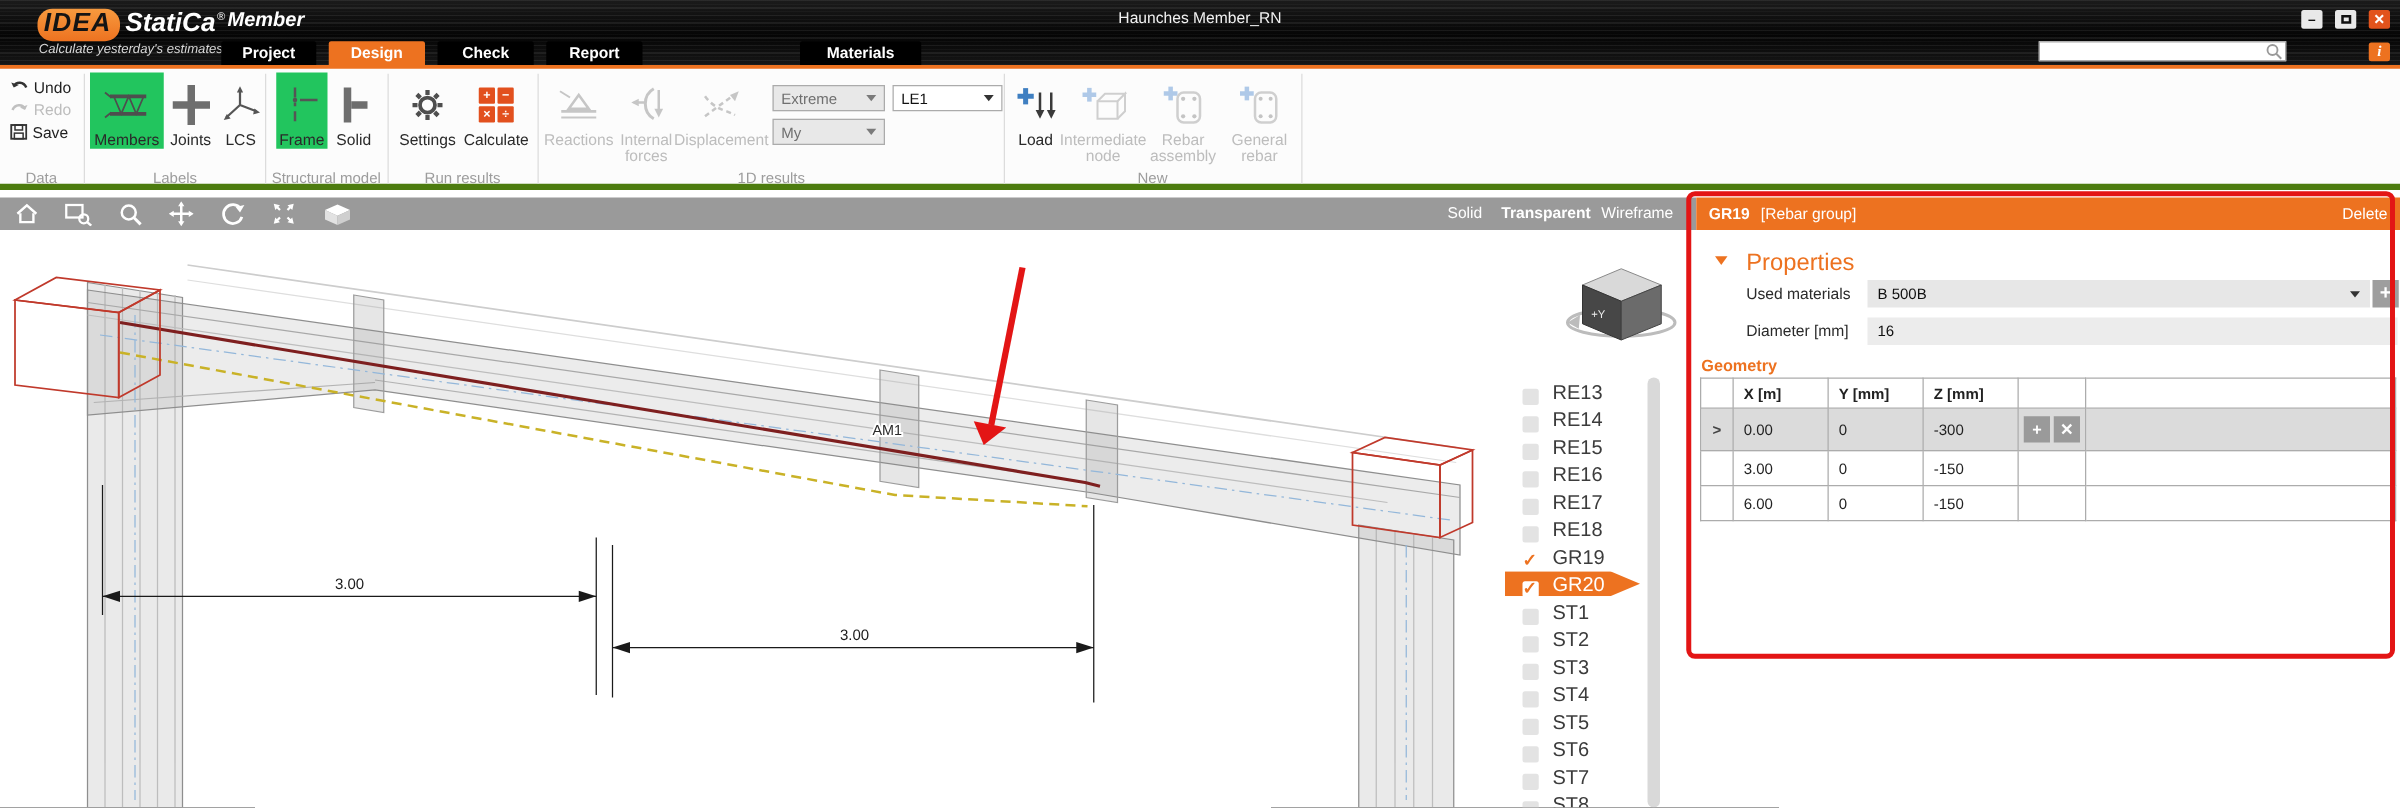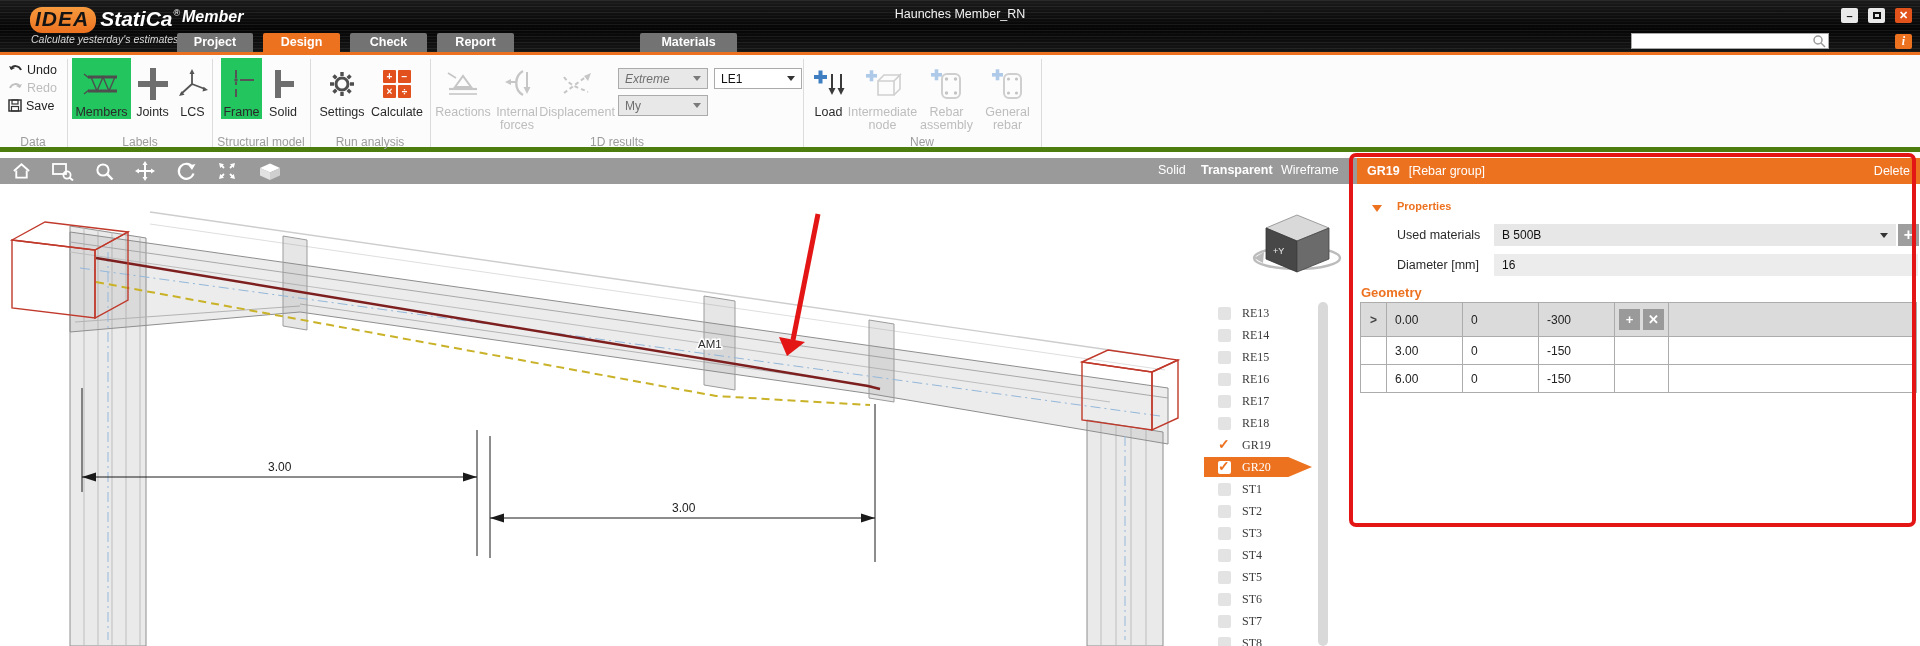--- a/index.html
+++ b/index.html
@@ -28,21 +28,21 @@
   .winbtn.max .maxglyph{width:8px;height:7px;border:2px solid #111;display:block;}
   .winbtn.close{left:1895px;background:#E2531C;color:#fff;font-weight:bold;}
   .search{position:absolute;left:1631px;top:33px;width:198px;height:16px;background:#fff;border:1px solid #A9A9A9;
     display:flex;align-items:center;}
   .search input{flex:1;border:none;outline:none;font-size:11px;height:12px;padding:0 4px;background:transparent;}
   .search svg{margin-right:2px;}
   .infobtn{position:absolute;left:1895px;top:34px;width:17px;height:15px;background:#ED7220;color:#fff;border-radius:2px;
     display:flex;align-items:center;justify-content:center;font-family:"Liberation Serif",serif;font-style:italic;font-weight:bold;font-size:12px;}
 
   
-  .tab{position:absolute;top:33px;height:19px;line-height:19px;background:#737373;color:#fff;
+  .tab{position:absolute;top:33px;height:19px;line-height:19px;background:#000000;color:#fff;
     font-size:12.5px;font-weight:bold;text-align:center;border-radius:2px 2px 0 0;cursor:pointer;z-index:5;}
   .tab.active{background:#ED7220;}
 
   
   .ribbon{position:absolute;left:0;top:55px;width:1920px;height:97px;background:#FCFCFC;border-bottom:5px solid #4d7c0f;}
   .rib-sep{position:absolute;top:4px;height:88px;width:1px;background:#DCDCDC;}
   .rib-group-label{position:absolute;top:80px;font-size:12px;color:#9C9C9C;text-align:center;}
   .data-btn{position:absolute;left:8px;height:17px;display:flex;align-items:center;gap:4px;font-size:12.5px;color:#1F1F1F;cursor:pointer;}
   .data-btn.disabled{color:#BDBDBD;}
   .rib-btn{position:absolute;top:3px;display:flex;flex-direction:column;align-items:center;
@@ -65,40 +65,40 @@
     padding-left:12px;gap:21px;}
   .viewbar .tool{display:flex;align-items:center;cursor:pointer;}
   .viewmode{position:absolute;top:163px;color:#fff;font-size:12.5px;cursor:pointer;}
   .viewmode.active{font-weight:bold;}
 
   
   .viewport{position:absolute;left:0;top:184px;width:1357px;height:462px;background:#fff;}
 
   
   .tree{position:absolute;left:1196px;top:302px;width:132px;z-index:12;}
-  .tree-item{height:22px;display:flex;align-items:center;position:relative;font-size:12px;color:#3C3C3C;cursor:pointer;font-family:Liberation Serif, serif;}
+  .tree-item{height:22px;display:flex;align-items:flex-end;position:relative;font-size:16px;color:#3C3C3C;cursor:pointer;}
   .tree-item .cb{width:13px;height:13px;background:#E3E3E3;border-radius:2px;margin-left:22px;position:relative;z-index:1;}
   .tree-item .lbl{margin-left:11px;position:relative;z-index:1;}
   .tree-item.checked .cb{background:transparent;}
   .tree-item.checked .cb::after{content:"✓";color:#ED7220;font-weight:bold;font-size:14px;position:absolute;left:0;top:-3px;}
   .tree-item.selected::before{content:"";position:absolute;left:8px;top:1px;width:108px;height:20px;background:#ED7220;
     clip-path:polygon(0 0,78% 0,100% 50%,78% 100%,0 100%);}
   .tree-item.selected .lbl{color:#fff;}
   .tree-item.selected .cb{background:#fff;}
   .tree-scrollbar{position:absolute;left:1318px;top:302px;width:10px;height:344px;background:#D9D9D9;border-radius:5px;z-index:12;cursor:pointer;}
 
   
   .panel{position:absolute;left:1357px;top:158px;width:563px;height:488px;background:#fff;z-index:10;font-size:12px;}
   .panel-header{height:26px;background:#ED7220;color:#fff;display:flex;align-items:center;padding:0 10px;}
   .panel-header .pid{font-weight:bold;margin-right:9px;font-size:12.5px;}
   .panel-header .ptype{font-size:12.5px;}
   .panel-header .pdelete{margin-left:auto;font-size:12.5px;cursor:pointer;}
   .prop-toggle{position:absolute;left:15px;top:47px;width:0;height:0;border-left:5px solid transparent;
     border-right:5px solid transparent;border-top:7px solid #ED7220;cursor:pointer;}
-  .prop-title{position:absolute;left:40px;top:42px;font-weight:bold;font-size:11px;color:#ED7220;}
+  .prop-title{position:absolute;left:40px;top:42px;font-weight:normal;font-size:19px;color:#ED7220;}
   .p-label{position:absolute;left:40px;font-size:12.5px;color:#2B2B2B;}
   .p-field{position:absolute;left:137px;height:22px;background:#E7E7E7;display:flex;align-items:center;
     padding:0 8px;font-size:12px;color:#111;}
   .p-plus{position:absolute;left:541px;top:66px;width:21px;height:22px;background:#9E9E9E;color:#fff;font-weight:bold;
     font-size:16px;display:flex;align-items:center;justify-content:center;cursor:pointer;}
   .geom-title{position:absolute;left:4px;top:127px;font-weight:bold;font-size:13px;color:#ED7220;}
   .geom-table{position:absolute;left:3px;top:144px;width:557px;border-collapse:collapse;font-size:12px;color:#222;}
   .geom-table th,.geom-table td{border:1px solid #ACACAC;padding:0 0 0 8px;text-align:left;}
   .geom-table th{height:24px;font-weight:bold;}
   .geom-table td{height:28px;}
@@ -253,21 +253,21 @@
       <span class="ic">
           <span class="calc-grid">
         <span>+</span>
             <span>−</span>
         <span>×</span>
             <span>÷</span>
       </span>
         </span>
       <span>Calculate</span>
     </div>
-    <div class="rib-group-label" style="left:310px;width:120px;">Run analysis</div>
+    <div class="rib-group-label" style="left:310px;width:120px;">Run results</div>
 
     <div class="rib-btn disabled" style="left:434px;width:58px;">
       <span class="ic">
           <svg width="38" height="30" viewBox="0 0 38 30">
         <path d="M5 20 h28" stroke="#C6C6C6" stroke-width="2.2"></path>
         <path d="M11 18 L19 7 L27 18 Z" fill="none" stroke="#C6C6C6" stroke-width="2"></path>
         <path d="M5 25 h28" stroke="#C6C6C6" stroke-width="1.6"></path>
         <path d="M4 4 L12 9" stroke="#C6C6C6" stroke-width="1.6"></path>
       </svg>
         </span>
@@ -288,21 +288,21 @@
     <div class="rib-btn disabled" style="left:541px;width:72px;">
       <span class="ic">
           <svg width="36" height="30" viewBox="0 0 36 30">
         <path d="M5 24 L28 7" stroke="#C6C6C6" stroke-width="2" stroke-dasharray="4 3"></path>
         <path d="M32 4 L25 7 L29 12 Z" fill="#C6C6C6"></path>
         <path d="M5 8 C13 19 22 19 29 23" stroke="#C6C6C6" stroke-width="2" stroke-dasharray="4 3" fill="none"></path>
       </svg>
         </span>
       <span>Displacement</span>
     </div>
-    <div class="rib-select" style="left:618px;top:13px;width:90px;font-style:italic;">
+    <div class="rib-select" style="left:618px;top:13px;width:90px;">
       <span>Extreme</span>
       <span class="caret"></span>
     </div>
     <div class="rib-select" style="left:618px;top:40px;width:90px;">
       <span>My</span>
       <span class="caret"></span>
     </div>
     <div class="rib-select enabled" style="left:714px;top:13px;width:88px;">
       <span>LE1</span>
       <span class="caret"></span>
@@ -583,20 +583,28 @@
     <table class="geom-table">
       <colgroup>
           <col style="width:26px;">
           <col style="width:76px;">
           <col style="width:76px;">
           <col style="width:76px;">
           <col style="width:54px;">
           <col>
         </colgroup>
       <tbody>
+          <tr>
+        <th></th>
+        <th>X [m]</th>
+        <th>Y [mm]</th>
+        <th>Z [mm]</th>
+        <th></th>
+            <th></th>
+      </tr>
       <tr class="sel">
         <td class="marker">&gt;</td>
         <td>0.00</td>
         <td>0</td>
         <td>-300</td>
         <td style="padding-left:4px;">
           <span class="row-btn">
                 <span>+</span>
               </span><span class="row-btn">
                 <span>✕</span>

